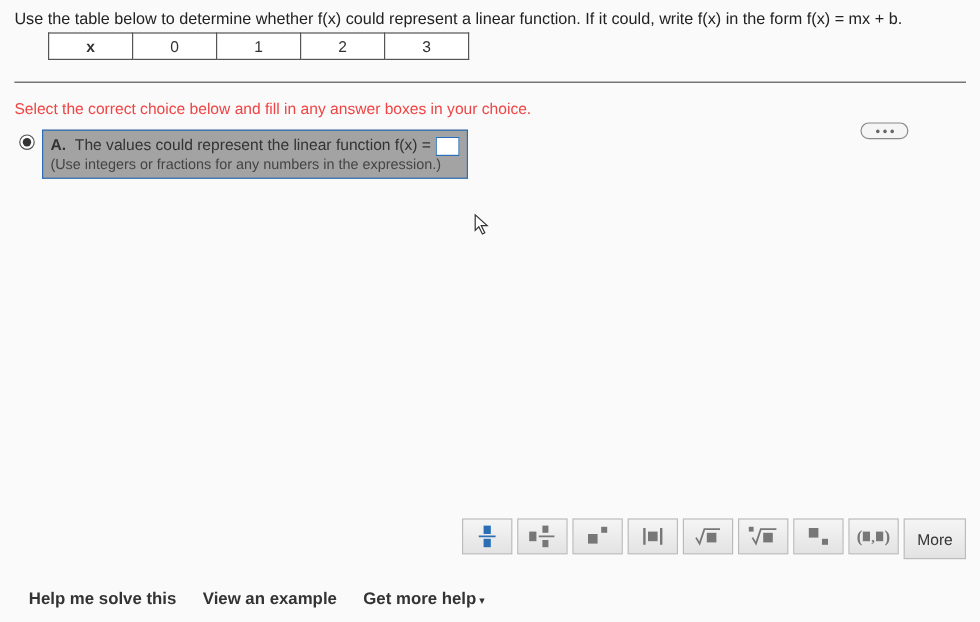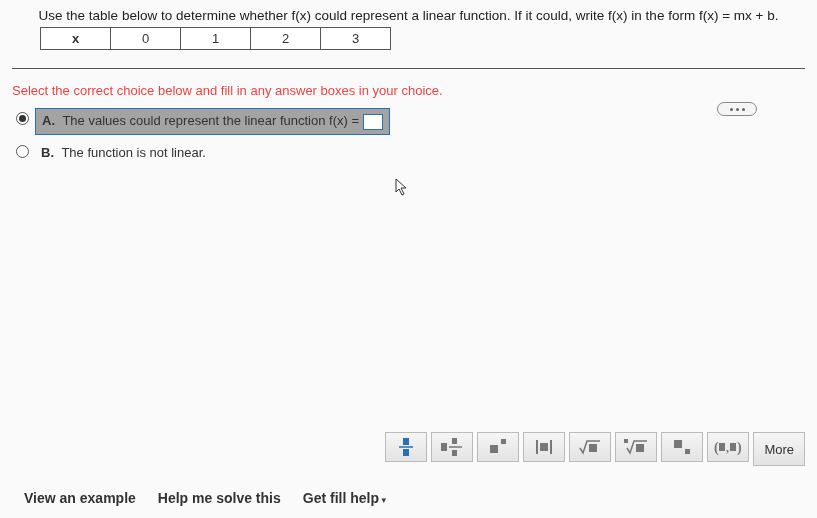--- a/index.html
+++ b/index.html
@@ -13,21 +13,20 @@
     position: relative;
     overflow: hidden;
   }
   .page {
     padding: 8px 12px;
   }
   .question-text {
     margin-bottom: 0;
     font-size: 13.5px;
     color: #222;
-    text-align: center;
   }
   .data-table {
     border-collapse: collapse;
     margin: 4px 0 10px 28px;
   }
   .data-table td, .data-table th {
     border: 1px solid #555;
     padding: 3px 0;
     text-align: center;
     min-width: 70px;
@@ -196,30 +195,24 @@
 
   <div class="choices">
     <div class="choice-row selected">
       <div class="radio checked"></div>
       <div class="choice-content">
         <div>
           <span class="choice-label">A.</span>
           <span>The values could represent the linear function f(x) =</span>
           <span class="answer-box"></span>
         </div>
+        <div class="hint">(Use integers or fractions for any numbers in the expression.)</div>
       </div>
     </div>
 
-    <div class="choice-row">
-      <div class="radio"></div>
-      <div class="choice-content">
-        <span class="choice-label">B.</span>
-        <span>The function is not linear.</span>
-      </div>
-    </div>
   </div>
 
   <div class="cursor-arrow">
     <svg width="14" height="18" viewBox="0 0 14 18">
         <path d="M1 1 L1 14 L4 11 L7 17 L9 16 L6 10 L11 10 Z" fill="#fff" stroke="#333" stroke-width="1"></path>
       </svg>
   </div>
 
 </div>
 
@@ -277,16 +270,16 @@
         <rect x="6" y="5" width="6" height="8" fill="#777"></rect>
         <text x="13" y="14" font-size="12" fill="#777" font-weight="bold">,</text>
         <rect x="17" y="5" width="6" height="8" fill="#777"></rect>
         <text x="24" y="14" font-size="14" fill="#777" font-weight="bold">)</text>
       </svg>
   </div>
   <div class="pal-btn more">More</div>
 </div>
 
 <div class="footer">
+  <span>Help me solve this</span>
   <span>View an example</span>
-  <span>Help me solve this</span>
-  <span class="dd">Get fill help</span>
+  <span class="dd">Get more help</span>
 </div>
 
 </body></html>

